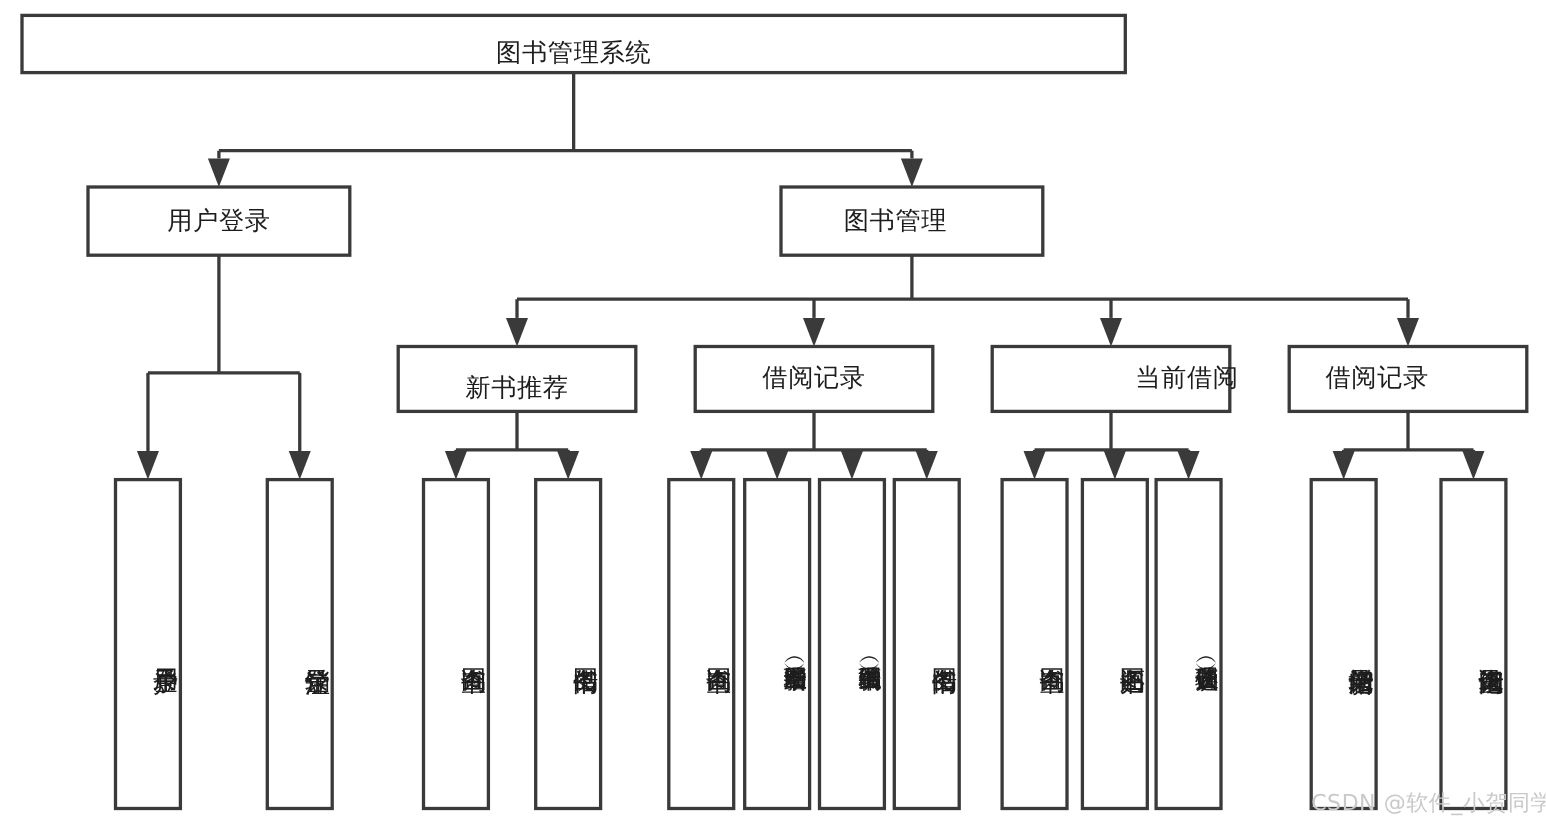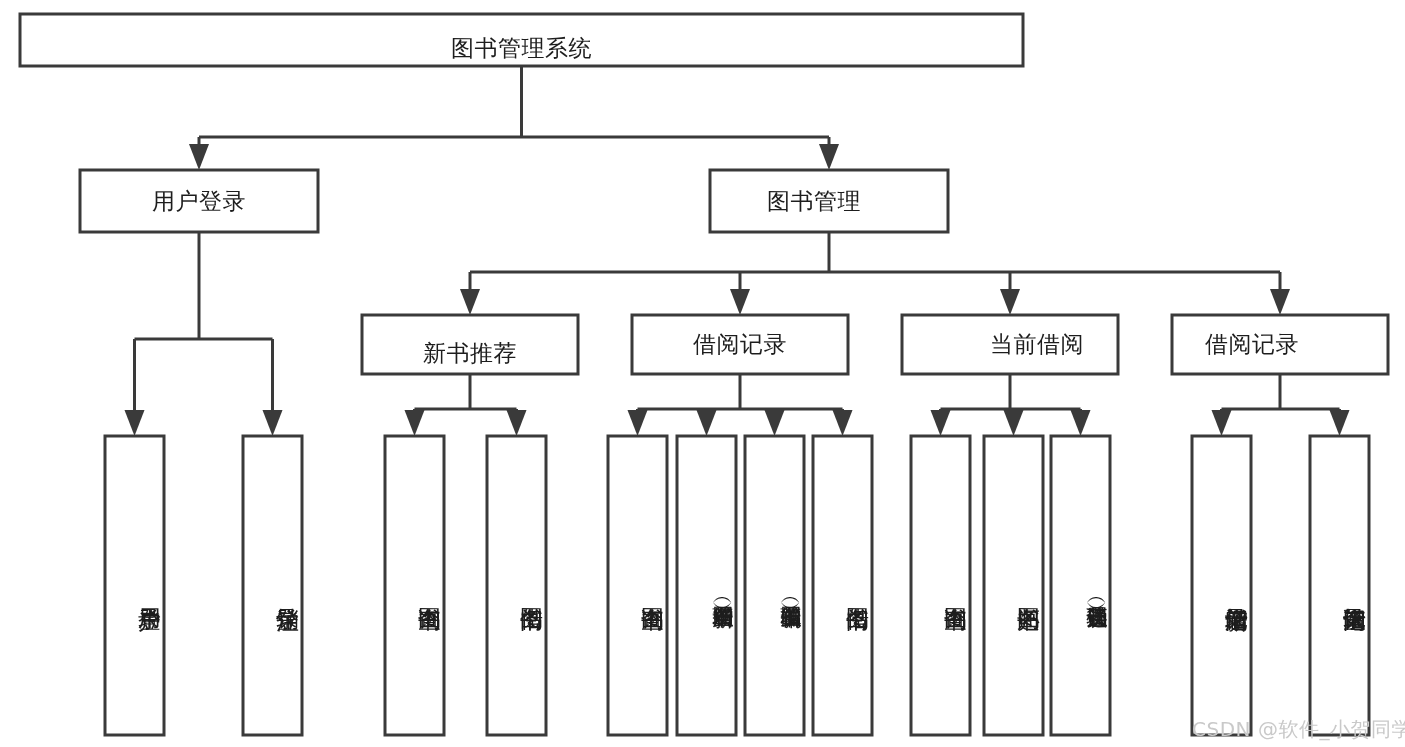--- a/index.html
+++ b/index.html
@@ -160,21 +160,21 @@
         <rect x="1310" y="436" width="59" height="299" class="node-box"></rect>
       </g>
   </svg>
 
   <div id="labels-layer">
       <div class="node-label-h" style="left: 20px; top: 14px; width: 1003px; height: 68px;">图书管理系统</div>
       <div class="node-label-h" style="left: 80px; top: 170px; width: 238px; height: 62px;">用户登录</div>
       <div class="node-label-h" style="left: 710px; top: 170px; width: 208px; height: 62px;">图书管理</div>
       <div class="node-label-h" style="left: 362px; top: 315px; width: 216px; height: 76px;">新书推荐</div>
       <div class="node-label-h" style="left: 632px; top: 315px; width: 216px; height: 59px;">借阅记录</div>
-      <div class="node-label-h" style="left: 902px; top: 315px; width: 216px; height: 59px; padding-left: 27px;">当前借阅</div>
+      <div class="node-label-h" style="left: 944px; top: 315px; width: 216px; height: 59px; padding-left: 27px;">当前借阅</div>
       <div class="node-label-h" style="left: 1144px; top: 315px; width: 216px; height: 59px;">借阅记录</div>
       <div class="node-label-v" style="left: 105px; top: 448px; width: 59px; height: 283px; font-size: 23px;">
         <span>用户登录</span>
       </div>
       <div class="node-label-v" style="left: 243px; top: 448px; width: 59px; height: 283px; font-size: 23px;">
         <span>注销登录</span>
       </div>
       <div class="node-label-v" style="left: 385px; top: 448px; width: 59px; height: 283px; font-size: 23px;">
         <span>查询图书</span>
       </div>

